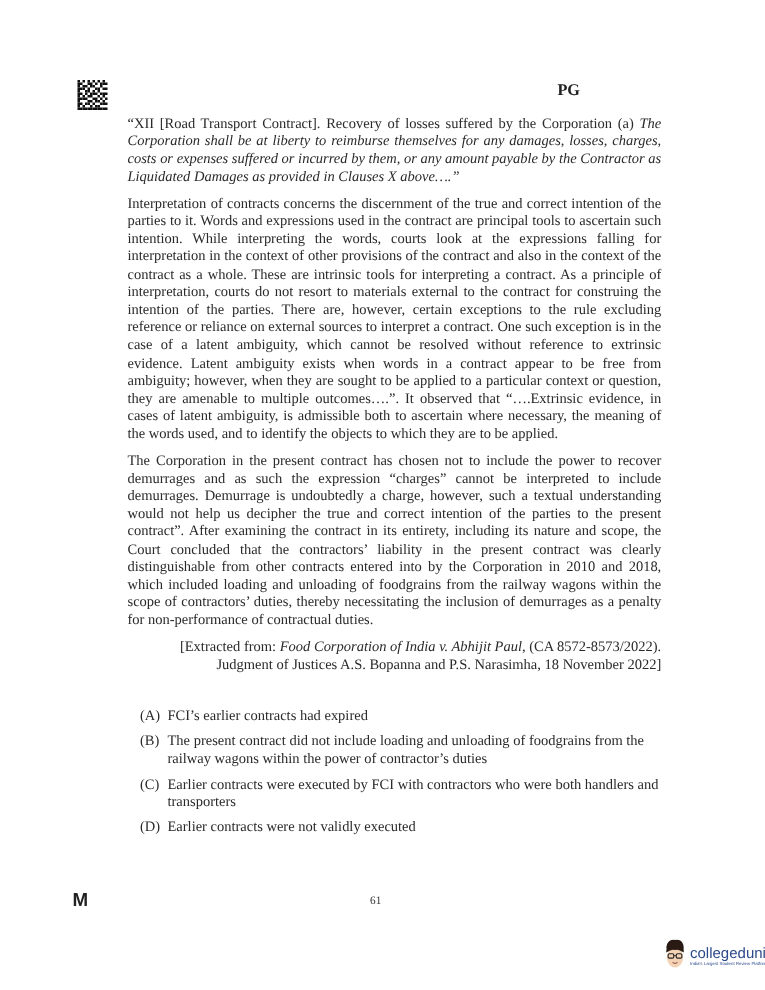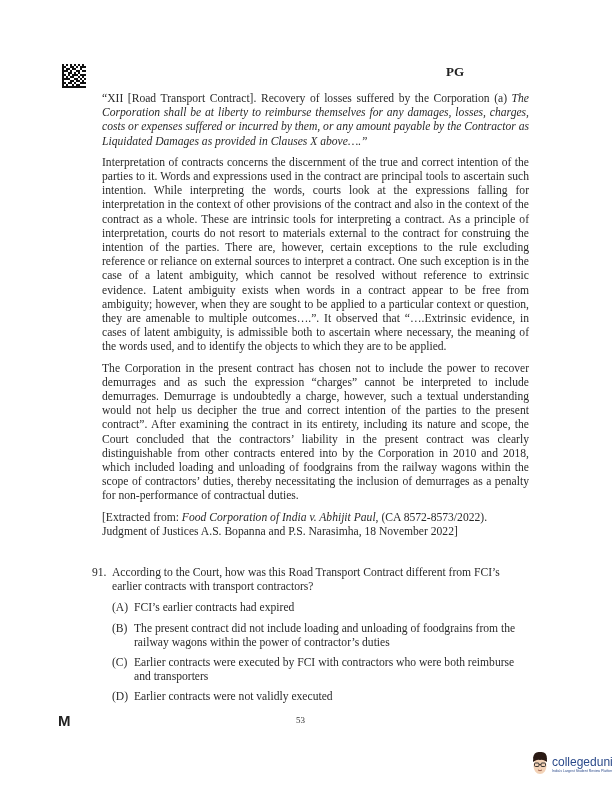--- a/index.html
+++ b/index.html
@@ -192,50 +192,46 @@
       <span class="on"></span>
       <span class="on"></span>
     </div>
 
   <div class="pg">PG</div>
 
   <div class="content">
     <p class="para"><span>“XII [Road Transport Contract]. Recovery of losses suffered by the Corporation (a) </span><em>The Corporation shall be at liberty to reimburse themselves for any damages, losses, charges, costs or expenses suffered or incurred by them, or any amount payable by the Contractor as Liquidated Damages as provided in Clauses X above….”</em></p>
     <p class="para">Interpretation of contracts concerns the discernment of the true and correct intention of the parties to it. Words and expressions used in the contract are principal tools to ascertain such intention. While interpreting the words, courts look at the expressions falling for interpretation in the context of other provisions of the contract and also in the context of the contract as a whole. These are intrinsic tools for interpreting a contract. As a principle of interpretation, courts do not resort to materials external to the contract for construing the intention of the parties. There are, however, certain exceptions to the rule excluding reference or reliance on external sources to interpret a contract. One such exception is in the case of a latent ambiguity, which cannot be resolved without reference to extrinsic evidence. Latent ambiguity exists when words in a contract appear to be free from ambiguity; however, when they are sought to be applied to a particular context or question, they are amenable to multiple outcomes….”. It observed that “….Extrinsic evidence, in cases of latent ambiguity, is admissible both to ascertain where necessary, the meaning of the words used, and to identify the objects to which they are to be applied.</p>
     <p class="para">The Corporation in the present contract has chosen not to include the power to recover demurrages and as such the expression “charges” cannot be interpreted to include demurrages. Demurrage is undoubtedly a charge, however, such a textual understanding would not help us decipher the true and correct intention of the parties to the present contract”. After examining the contract in its entirety, including its nature and scope, the Court concluded that the contractors’ liability in the present contract was clearly distinguishable from other contracts entered into by the Corporation in 2010 and 2018, which included loading and unloading of foodgrains from the railway wagons within the scope of contractors’ duties, thereby necessitating the inclusion of demurrages as a penalty for non-performance of contractual duties.</p>
-    <p class="para" style="text-align:left"><span>[Extracted from: </span><em>Food Corporation of India v. Abhijit Paul</em><span>, (CA 8572-8573/2022). Judgment of Justices A.S. Bopanna and P.S. Narasimha, 18 November 2022]</span></p>
+    <p class="para" style="text-align:right"><span>[Extracted from: </span><em>Food Corporation of India v. Abhijit Paul</em><span>, (CA 8572-8573/2022). Judgment of Justices A.S. Bopanna and P.S. Narasimha, 18 November 2022]</span></p>
   </div>
 
   <div class="question">
-    <div class="q-row">
-      <span class="q-num">91.</span>
-      <span class="q-text">According to the Court, how was this Road Transport Contract different from FCI’s earlier contracts with transport contractors?</span>
-    </div>
     <div class="options">
       <div class="opt">
         <span class="opt-label">(A)</span>
         <span class="opt-text">FCI’s earlier contracts had expired</span>
       </div>
       <div class="opt">
         <span class="opt-label">(B)</span>
         <span class="opt-text">The present contract did not include loading and unloading of foodgrains from the railway wagons within the power of contractor’s duties</span>
       </div>
       <div class="opt">
         <span class="opt-label">(C)</span>
-        <span class="opt-text">Earlier contracts were executed by FCI with contractors who were both reimburse and transporters</span>
+        <span class="opt-text">Earlier contracts were executed by FCI with contractors who were both handlers and transporters</span>
       </div>
       <div class="opt">
         <span class="opt-label">(D)</span>
         <span class="opt-text">Earlier contracts were not validly executed</span>
       </div>
     </div>
   </div>
 
   <div class="footer-m">M</div>
-  <div class="page-num">53</div>
+  <div class="page-num">61</div>
 
   <div class="logo">
     <div class="logo-face">
       <svg width="20" height="28" viewBox="0 0 20 28">
         <path d="M3 8 Q4 1 10 2 Q17 1 17 9 L16 11 L4 11 Z" fill="#2a1a14"></path>
         <ellipse cx="10" cy="16" rx="6.5" ry="8" fill="#f3d2b6"></ellipse>
         <path d="M3 10 Q6 5 10 7 Q14 5 17 10 L17 12 Q13 9 10 10 Q7 9 3 12 Z" fill="#2a1a14"></path>
         <rect x="4.5" y="13" width="4.5" height="3.5" rx="1" fill="none" stroke="#222" stroke-width="0.9"></rect>
         <rect x="11" y="13" width="4.5" height="3.5" rx="1" fill="none" stroke="#222" stroke-width="0.9"></rect>
         <line x1="9" y1="14.5" x2="11" y2="14.5" stroke="#222" stroke-width="0.7"></line>

